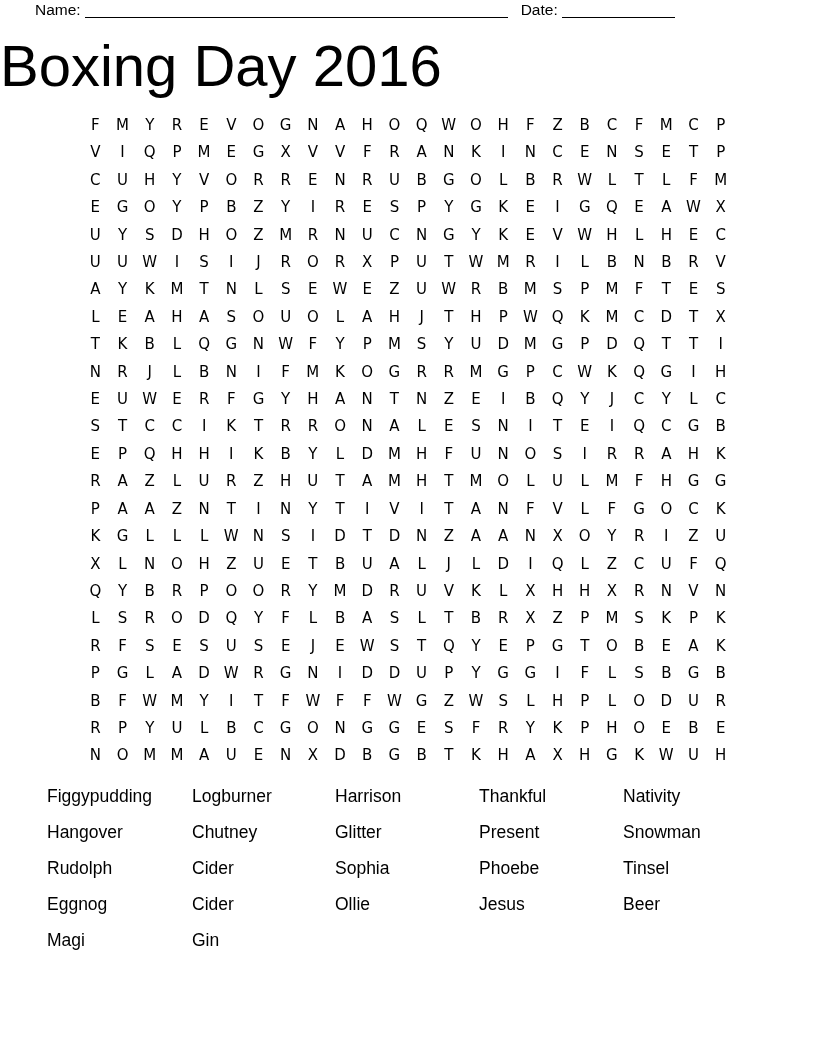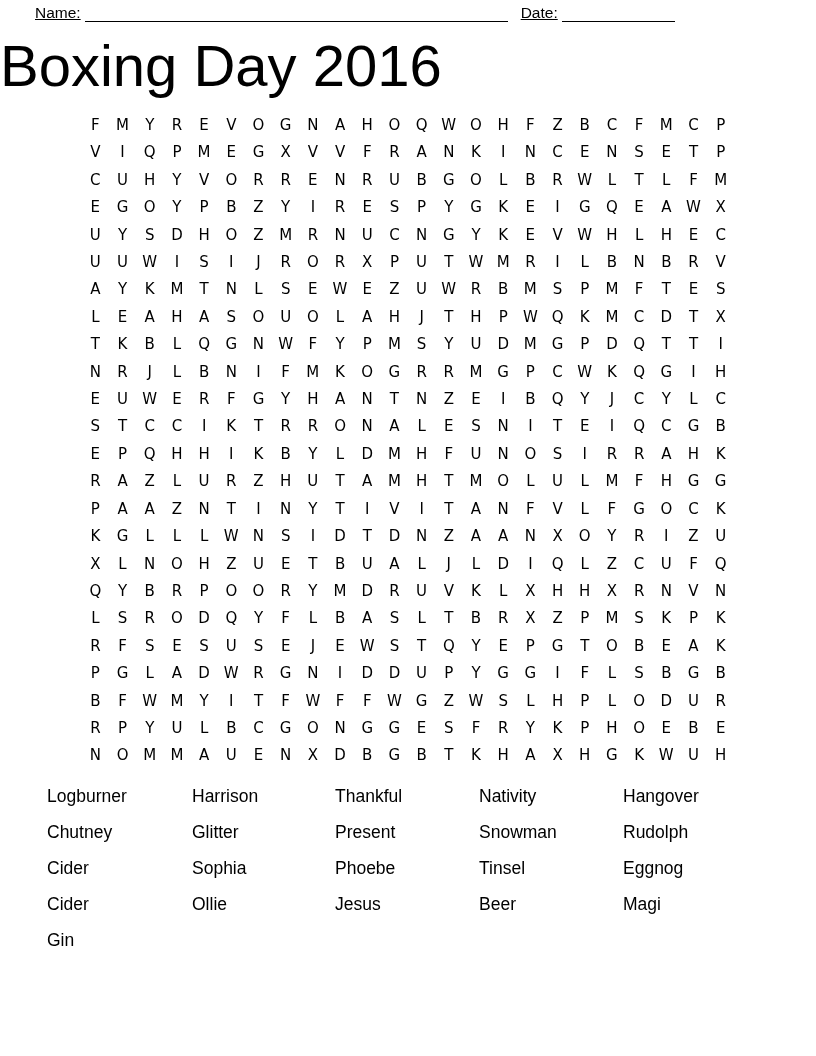--- a/index.html
+++ b/index.html
@@ -17,25 +17,24 @@
   }
 
   
   .header-row {
     position: absolute;
     top: 0px;
     left: 0px;
     width: 816px;
     height: 26px;
     display: flex;
-    align-items: center;
+    align-items: flex-start;
     padding-left: 35px;
     box-sizing: border-box;
     font-size: 15.5px;
-    text-decoration: underline;
   }
   .field-label {
     white-space: nowrap;
     line-height: 20px;
   }
   .rule {
     border-bottom: 1px solid #000;
     height: 17px;
     margin-left: 4px;
   }
@@ -733,20 +732,21 @@
           <td>K</td>
           <td>W</td>
           <td>U</td>
           <td>H</td>
         </tr>
       </tbody>
   </table>
 </div>
 
 <div class="wordlist">
+    <div class="word">Figgypudding</div>
     <div class="word">Logburner</div>
     <div class="word">Harrison</div>
     <div class="word">Thankful</div>
     <div class="word">Nativity</div>
     <div class="word">Hangover</div>
     <div class="word">Chutney</div>
     <div class="word">Glitter</div>
     <div class="word">Present</div>
     <div class="word">Snowman</div>
     <div class="word">Rudolph</div>

